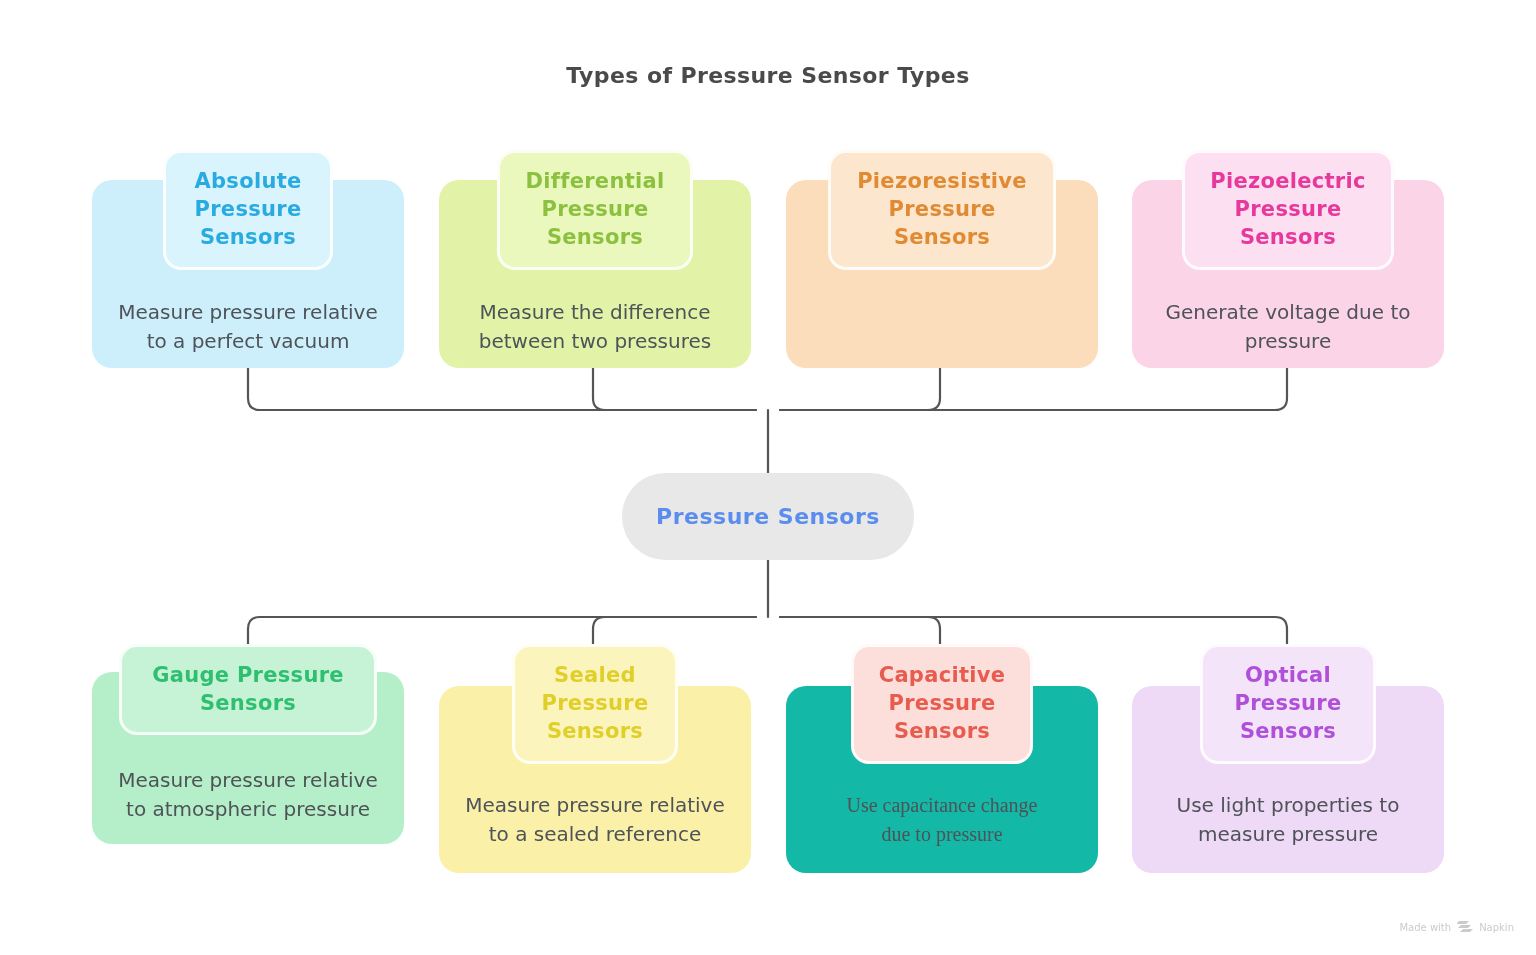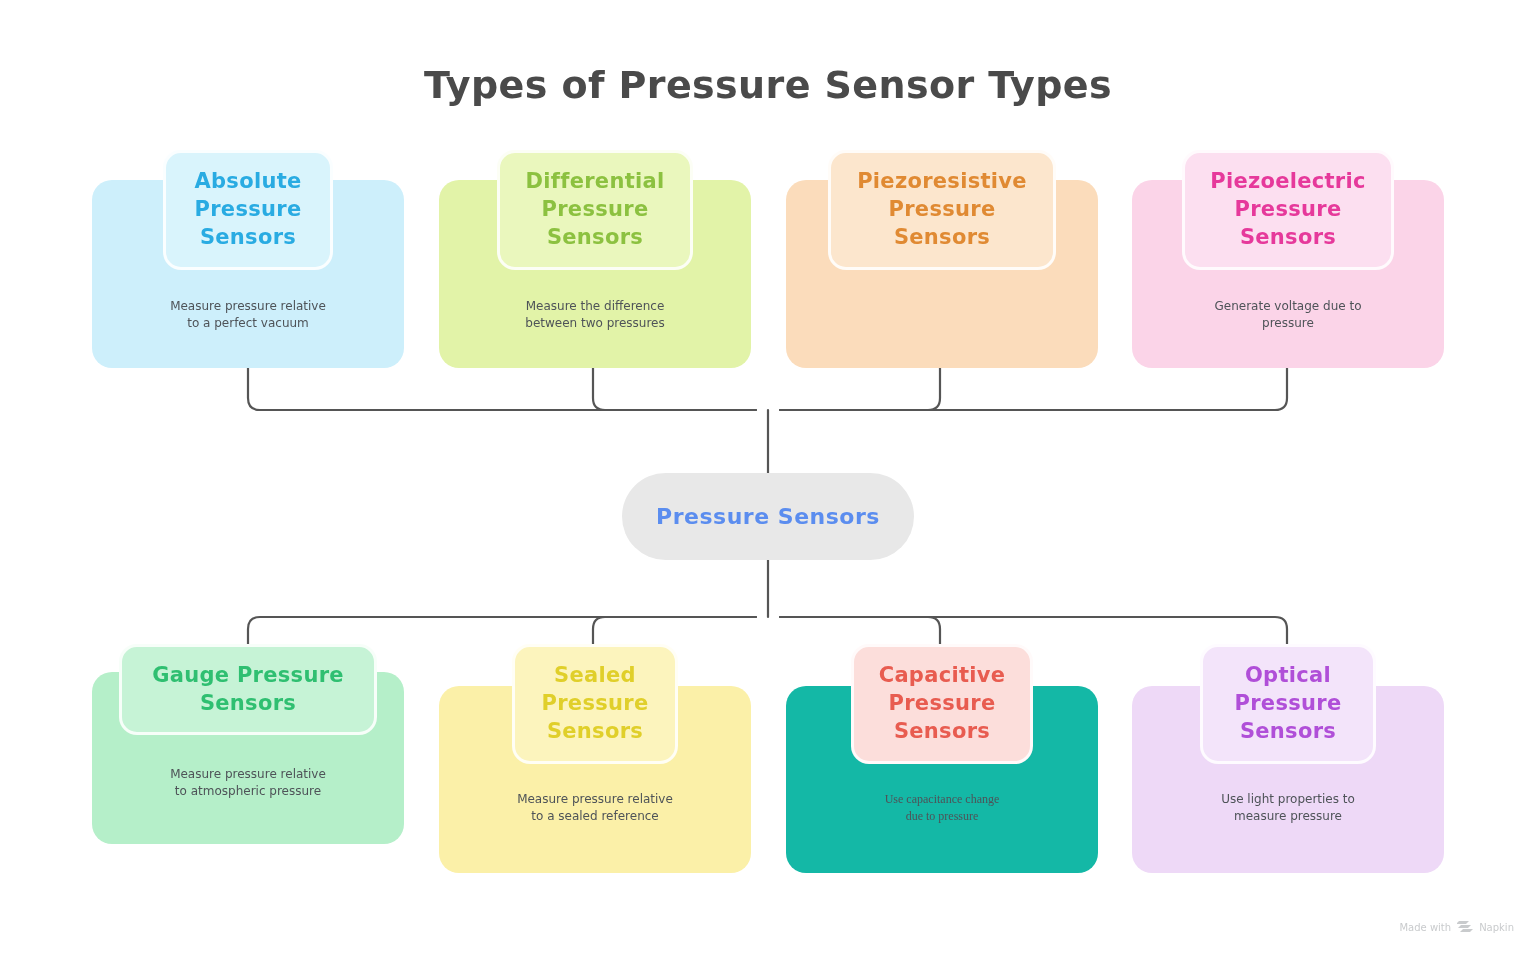--- a/index.html
+++ b/index.html
@@ -9,21 +9,21 @@
     font-family:"DejaVu Sans", sans-serif;
     overflow:hidden;
   }
   #stage { position:relative; width:1536px; height:955px; }
 
   
   .title {
     position:absolute; left:0; top:63px; width:1536px;
     text-align:center;
     font-family:"DejaVu Sans", sans-serif;
-    font-size:38px; font-weight:bold;
+    font-size:22px; font-weight:bold;
     letter-spacing:.4px;
     color:#4a4a4a;
   }
 
   
   #wires { position:absolute; left:0; top:0; width:1536px; height:955px; }
   #wires path { fill:none; stroke:#555555; stroke-width:2.2; stroke-linecap:round; }
 
   
   .card {
@@ -44,21 +44,21 @@
     font-size:21px; font-weight:bold;
     line-height:1.32;
     letter-spacing:.3px;
     white-space:pre-line;
   }
   .desc {
     position:absolute; left:50%; transform:translateX(-50%);
     width:86%;
     text-align:center;
     font-family:"DejaVu Sans", sans-serif;
-    font-size:12px; line-height:1.45;
+    font-size:20px; line-height:1.45;
     color:#4e5358;
     white-space:pre-line;
   }
 
   
   .hub {
     position:absolute;
     background:#e8e8e8;
     border-radius:44px;
     display:flex; align-items:center; justify-content:center;

